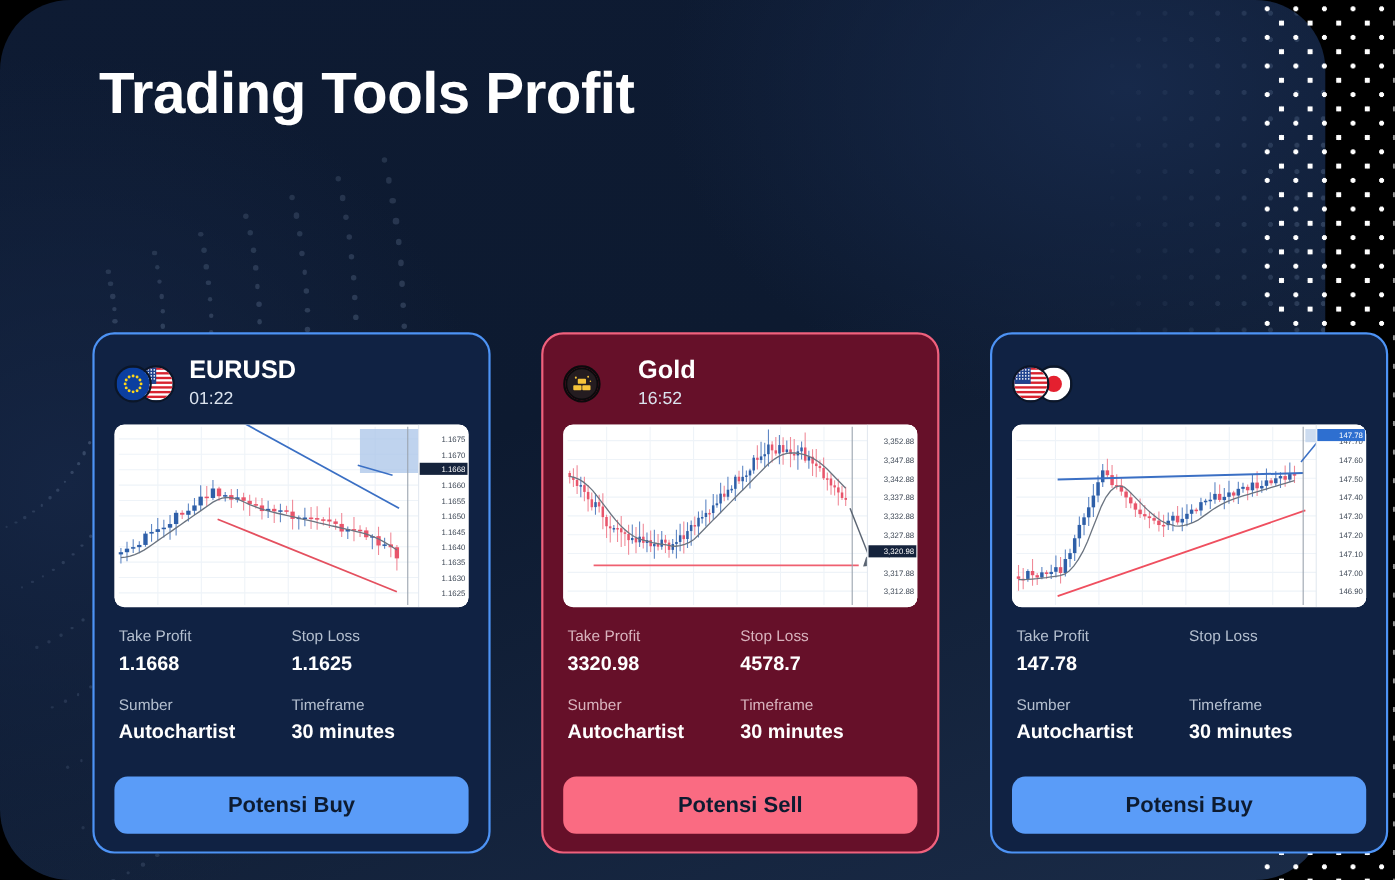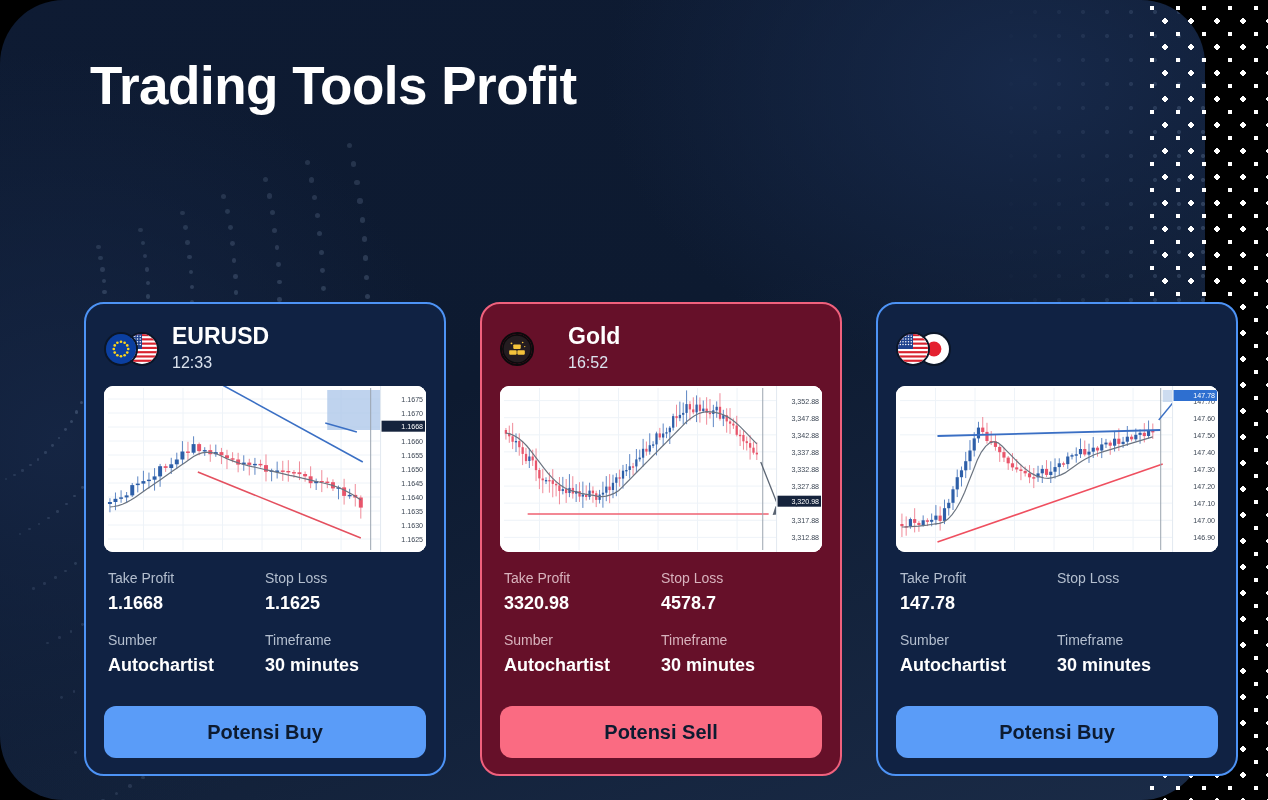--- a/index.html
+++ b/index.html
@@ -58,21 +58,21 @@
   .title {
     font-size:53px; font-weight:bold; color:#ffffff; letter-spacing:-0.5px;
     line-height:1.15;
   }
   .subtitle {
     margin-top:16px; font-size:24px; color:#b9c4d4; line-height:1.6;
     max-width:880px; font-weight:400;
   }
 
   
-  .cards { position:absolute; left:84px; top:302px; display:flex; gap:34px; z-index:6; }
+  .cards { position:absolute; left:84px; top:302px; display:flex; gap:46px; z-index:6; }
 
   .card {
     width:362px; height:474px; border-radius:20px; padding:18px 18px 16px 18px;
     display:flex; flex-direction:column;
   }
   .card.buy  { background:#102243; border:2px solid #4d93f5; }
   .card.sell { background:#661029; border:2px solid #f0617d; }
 
   .card-head { display:flex; align-items:center; gap:12px; height:54px; }
   .flags { position:relative; width:56px; height:34px; flex:0 0 auto; }
@@ -428,21 +428,21 @@
                 <circle cx="2.6" cy="11.9" r="0.85" fill="#fff"></circle>
                 <circle cx="5.7" cy="11.9" r="0.85" fill="#fff"></circle>
                 <circle cx="8.8" cy="11.9" r="0.85" fill="#fff"></circle>
                 <circle cx="11.9" cy="11.9" r="0.85" fill="#fff"></circle>
                 <circle cx="15" cy="11.9" r="0.85" fill="#fff"></circle>
               </svg>
             </div>
       </div>
       <div class="sym-wrap">
         <div class="sym">EURUSD</div>
-        <div class="time">12:33</div>
+        <div class="time">01:22</div>
       </div>
     </div>
     <div class="chartbox">
       <svg viewBox="0 0 326 166" preserveAspectRatio="none">
             <rect width="326" height="166" fill="#fff"></rect>
             <line x1="4" y1="13.0" x2="280" y2="13.0" stroke="#eef3f8" stroke-width="1"></line>
             <line x1="4" y1="27.0" x2="280" y2="27.0" stroke="#eef3f8" stroke-width="1"></line>
             <line x1="4" y1="41.0" x2="280" y2="41.0" stroke="#eef3f8" stroke-width="1"></line>
             <line x1="4" y1="55.0" x2="280" y2="55.0" stroke="#eef3f8" stroke-width="1"></line>
             <line x1="4" y1="69.0" x2="280" y2="69.0" stroke="#eef3f8" stroke-width="1"></line>

